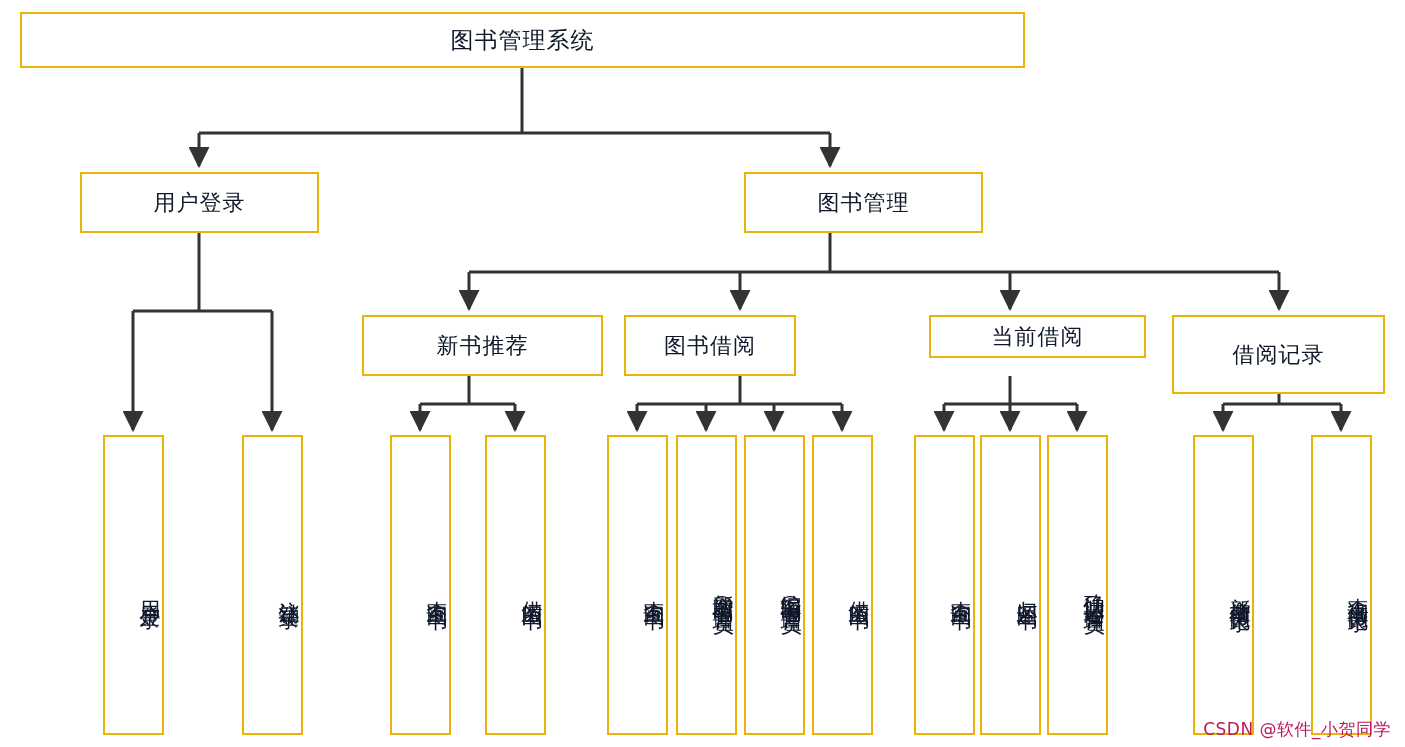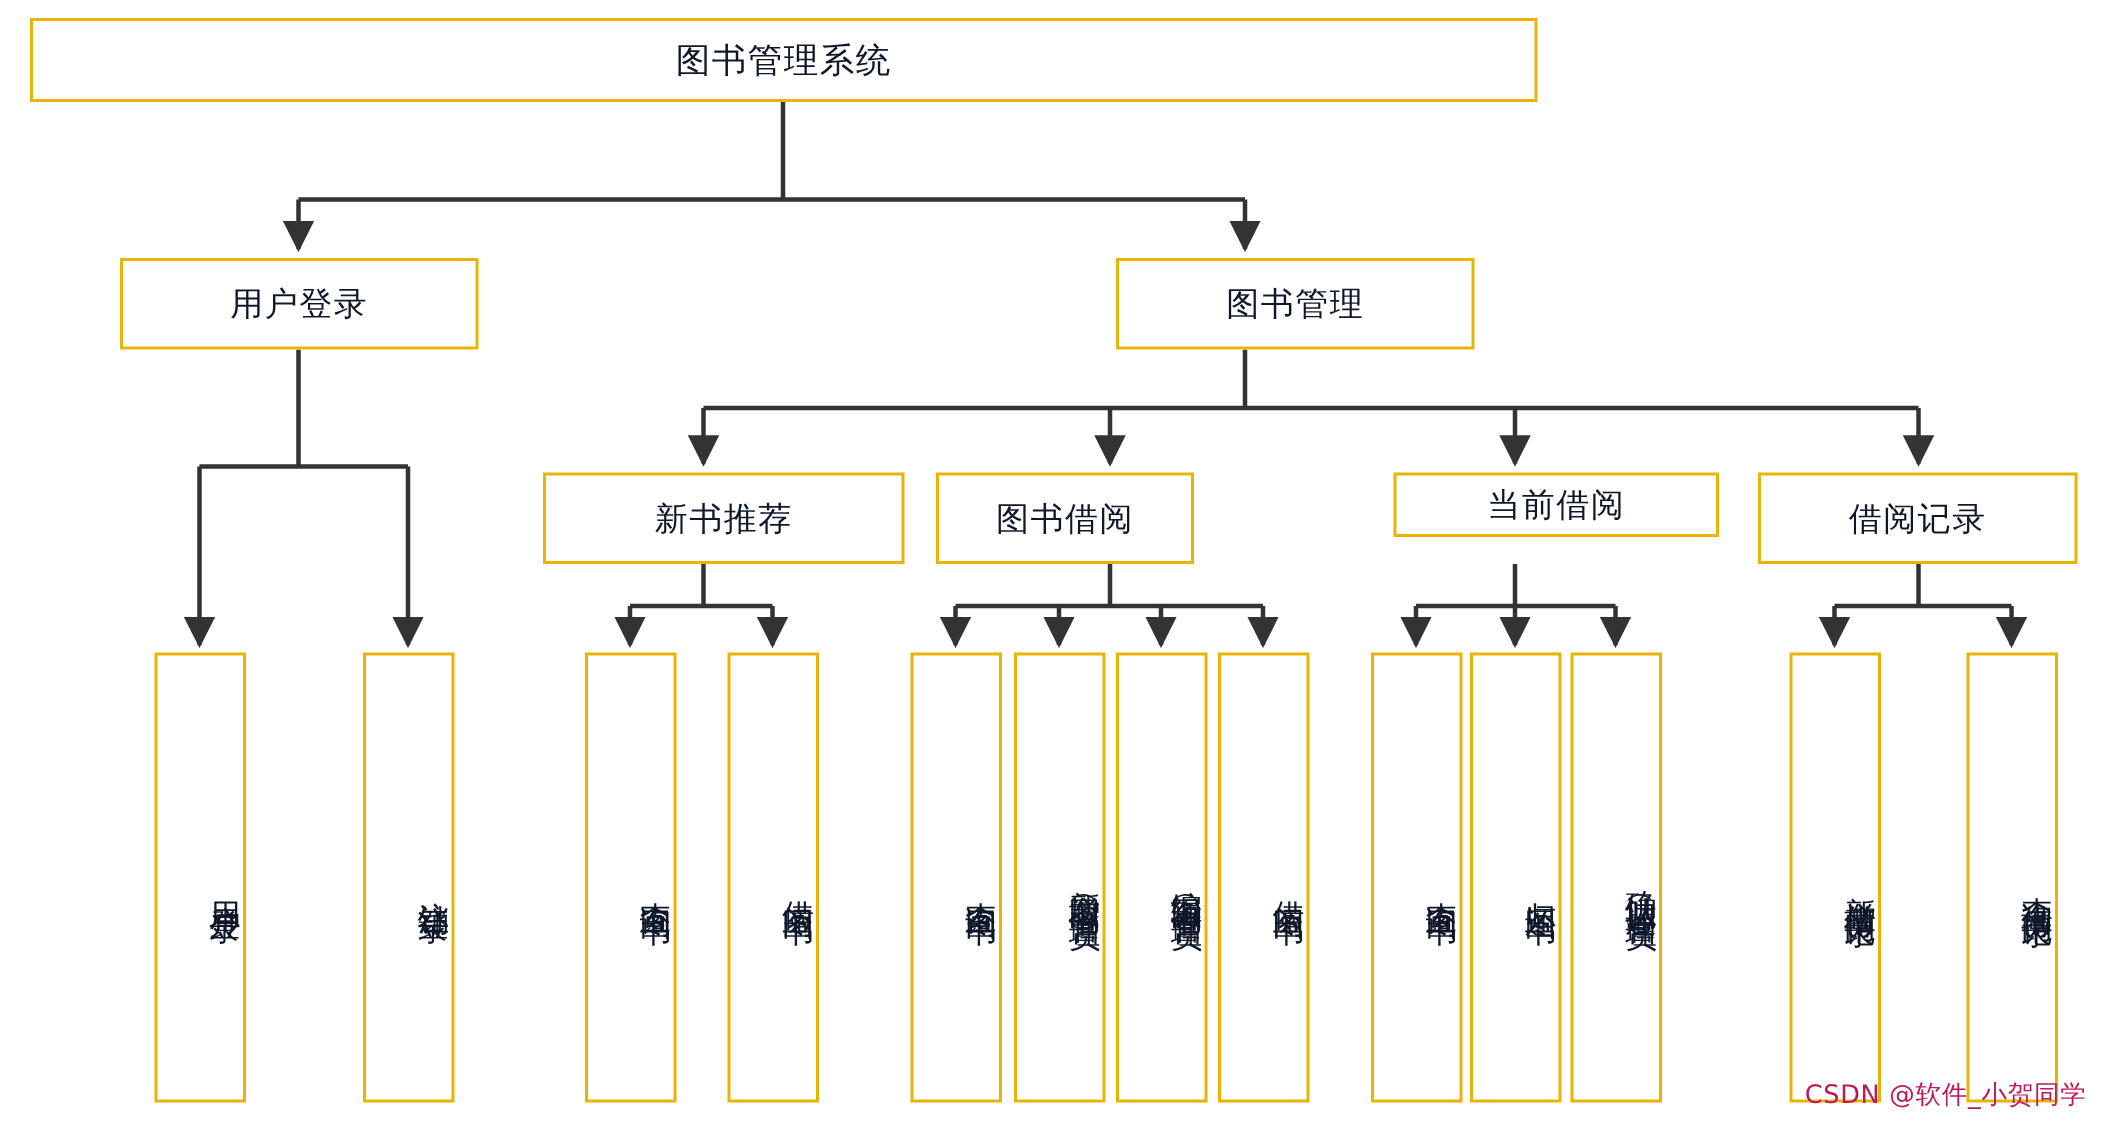--- a/index.html
+++ b/index.html
@@ -129,21 +129,21 @@
   <div class="node node-h" style="left:80px; top:172px; width:239px; height:61px;">用户登录</div>
 
   <div class="node node-h" style="left:710px; top:172px; width:239px; height:61px;margin-left:34px;">图书管理</div>
 
   <div class="node node-h" style="left:362px; top:315px; width:241px; height:61px;">新书推荐</div>
 
   <div class="node node-h" style="left:624px; top:315px; width:172px; height:61px;">图书借阅</div>
 
   <div class="node node-h" style="left:902px; top:315px; width:217px; height:43px;margin-left:27px;">当前借阅</div>
 
-  <div class="node node-h" style="left:1172px; top:315px; width:213px; height:61px;">借阅记录</div>
+  <div class="node node-h" style="left:1172px; top:315px; width:213px; height:79px;">借阅记录</div>
 
   <div class="node node-v" style="left:103px; top:435px; width:61px; height:300px;">
     <span class="vlabel">用户登录</span>
   </div>
 
   <div class="node node-v" style="left:242px; top:435px; width:61px; height:300px;">
     <span class="vlabel">注销登录</span>
   </div>
 
   <div class="node node-v" style="left:390px; top:435px; width:61px; height:300px;">

